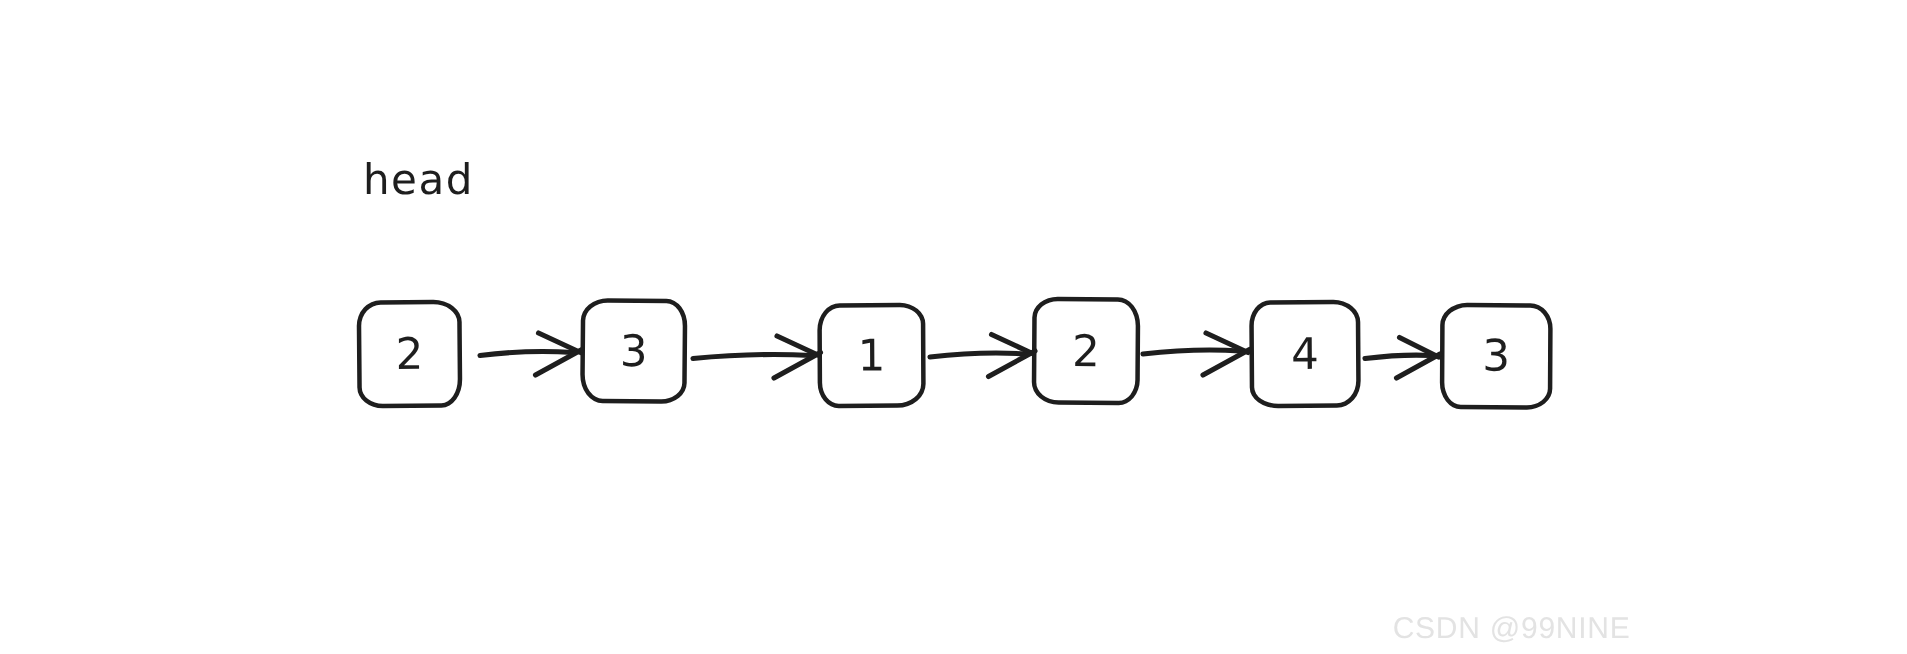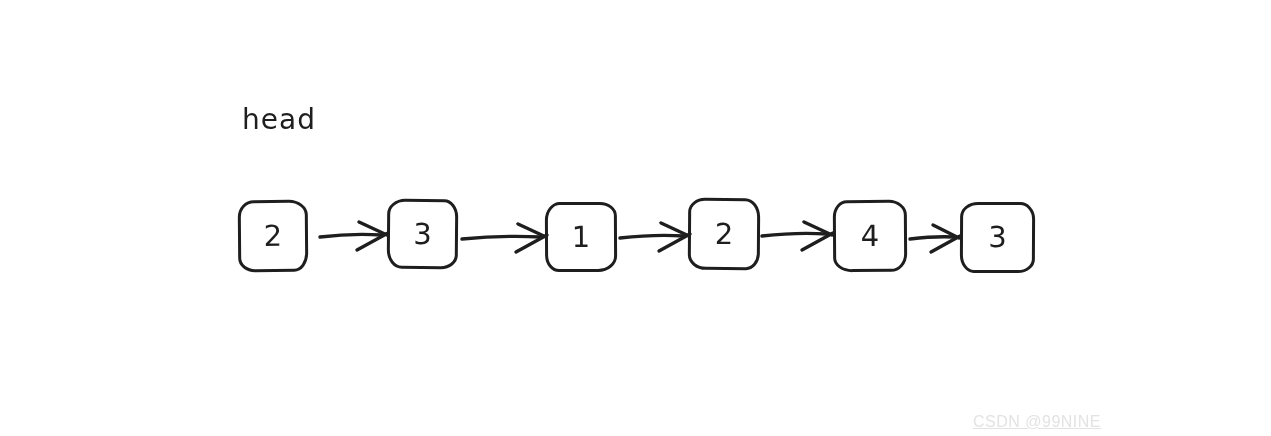--- a/index.html
+++ b/index.html
@@ -51,28 +51,27 @@
   }
   .arrows path {
     stroke: var(--stroke);
     stroke-width: 3.4;
     fill: none;
     stroke-linecap: round;
     stroke-linejoin: round;
   }
   .watermark {
     position: absolute;
-    right: 12px;
+    right: 26px;
     bottom: 5px;
-    font-size: 16px;
+    font-size: 20px;
     letter-spacing: 0.5px;
     color: var(--watermark);
     text-shadow: 1px 1px 0 rgba(255,255,255,0.9);
     font-family: "Liberation Sans", "DejaVu Sans", sans-serif;
-    text-decoration: underline;
   }
 </style>
 </head>
 <body>
 
 <div class="canvas">
 
   <div class="head-label">head</div>
 
   <div class="node n1" style="left:238px; top:200px; width:70px; height:72px;">

